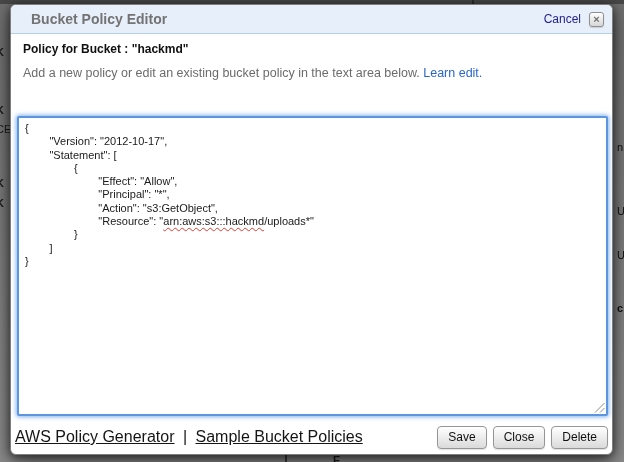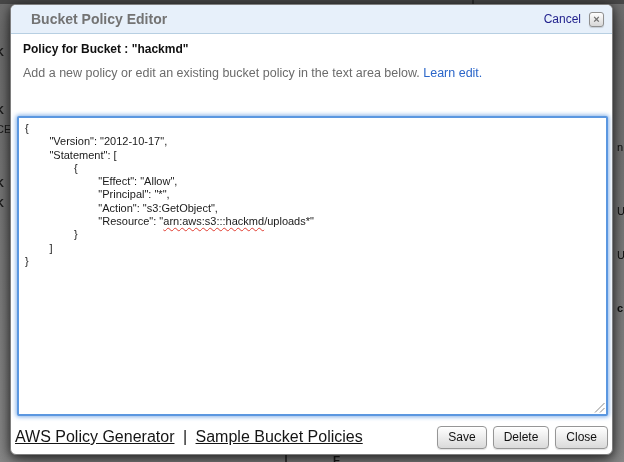--- a/index.html
+++ b/index.html
@@ -154,18 +154,18 @@
   </div>
 
   <div class="footer">
     <span class="footer-links">
       <a class="footer-link">AWS Policy Generator</a>
       <span class="link-sep">|</span>
       <a class="footer-link">Sample Bucket Policies</a>
     </span>
     <span class="footer-buttons">
       <button class="btn">Save</button>
+      <button class="btn">Close</button>
       <button class="btn">Delete</button>
-      <button class="btn">Close</button>
     </span>
   </div>
 
 </div>
 
 </body></html>

